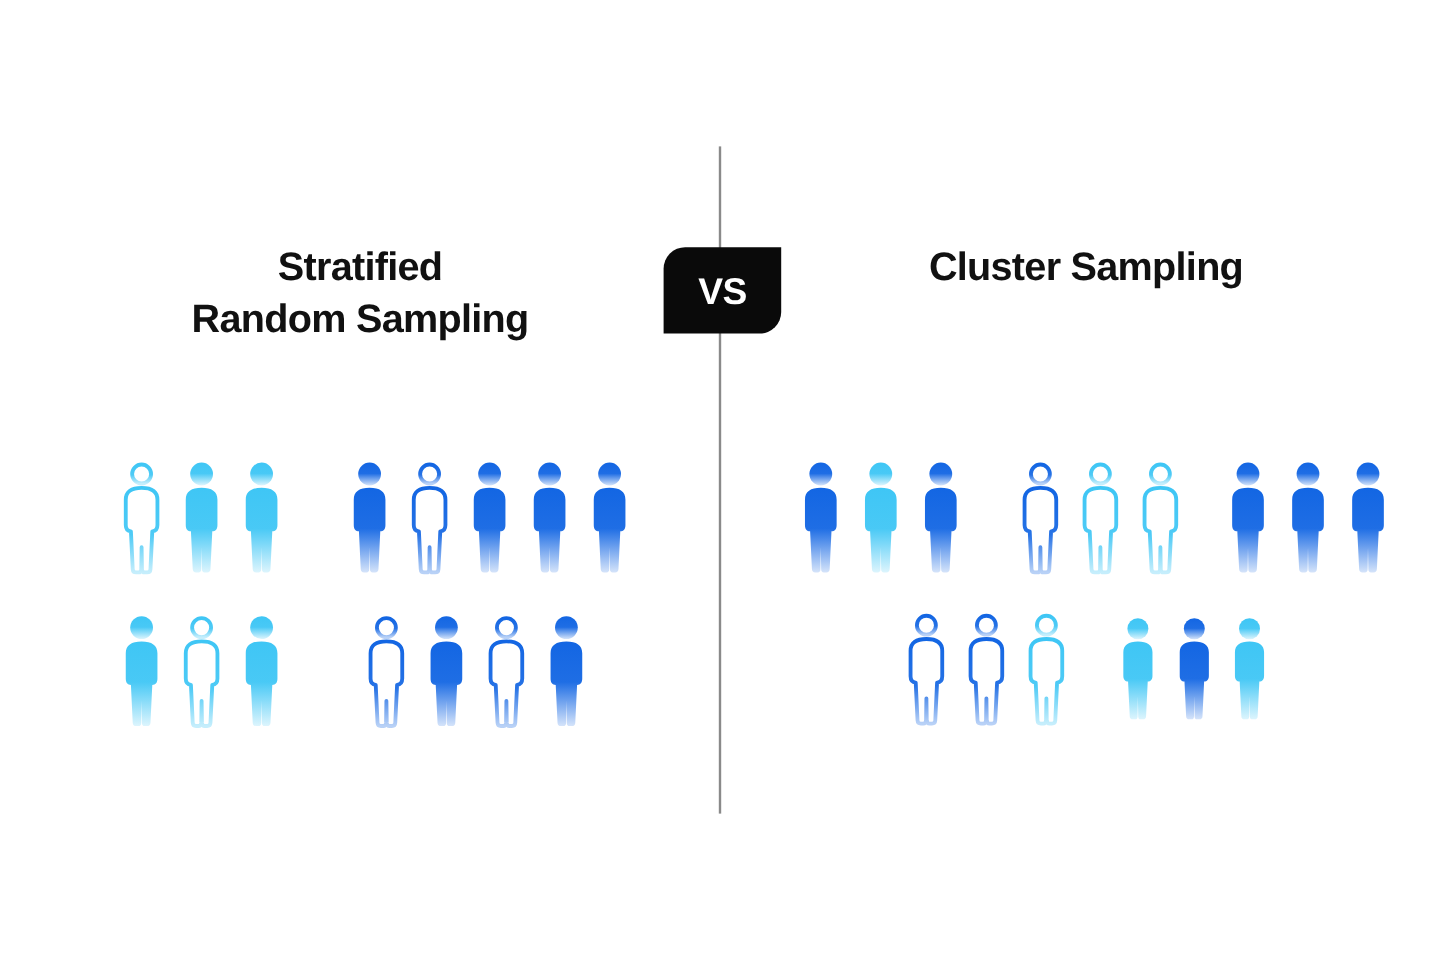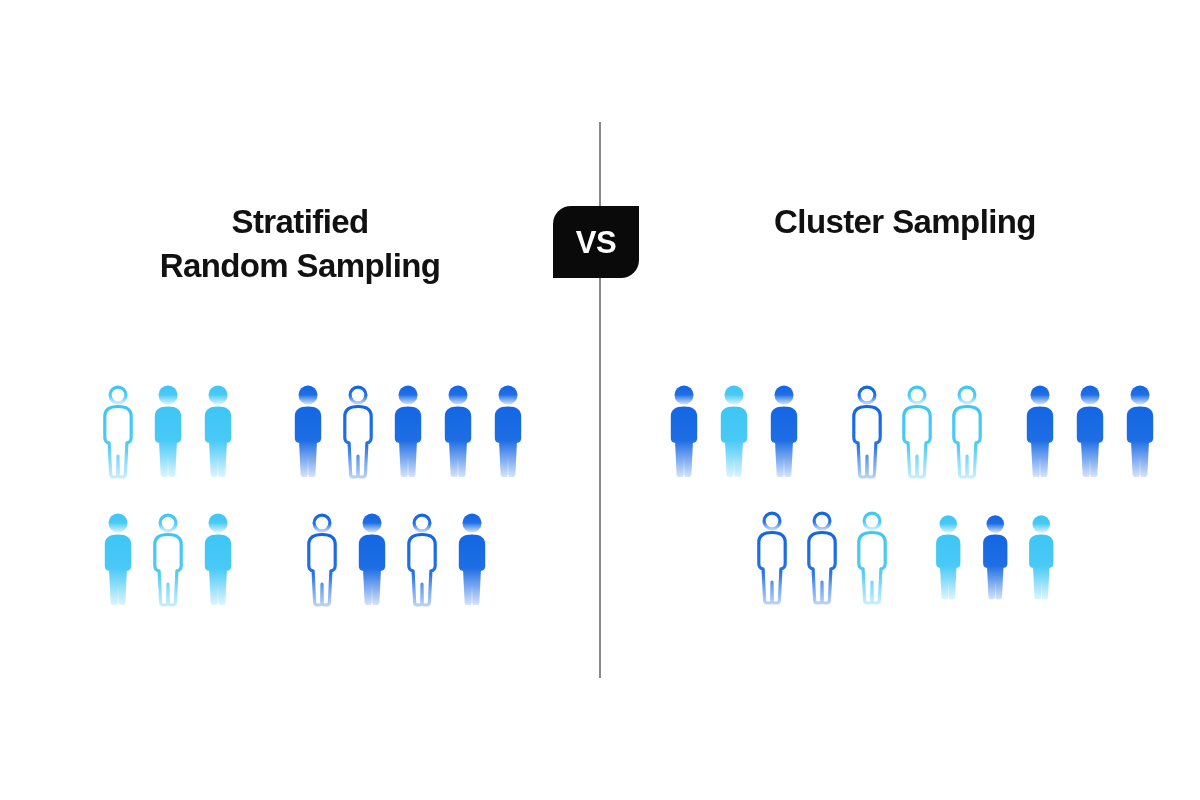--- a/index.html
+++ b/index.html
@@ -28,21 +28,21 @@
     width: 2px;
     height: 556px;
     background: #8a8a8a;
   }
 
   
   .vs-badge {
     position: absolute;
     left: 553px;
     top: 206px;
-    width: 86px;
+    width: 98px;
     height: 72px;
     background: #0a0a0a;
     border-radius: 18px 0 18px 0;
     display: flex;
     align-items: center;
     justify-content: center;
     z-index: 5;
   }
   .vs-badge span {
     color: #ffffff;

